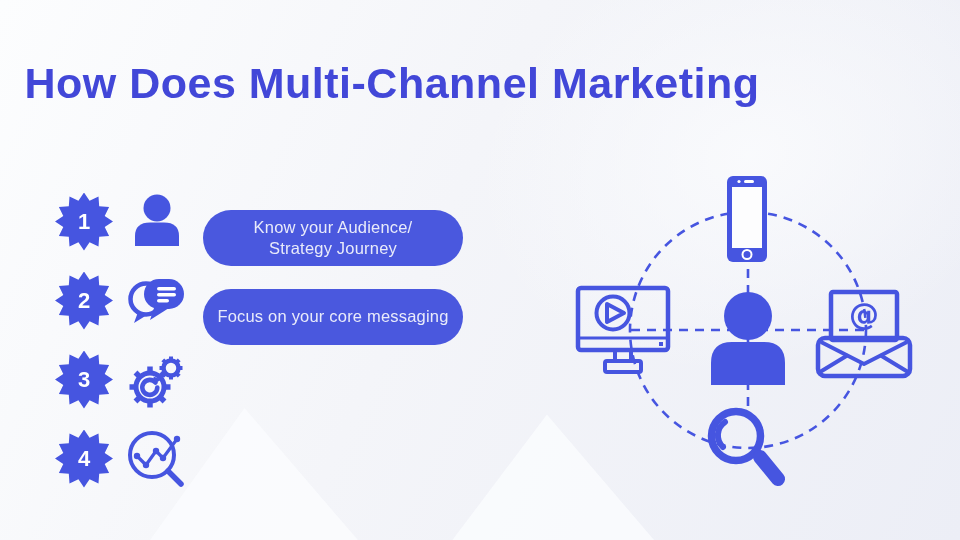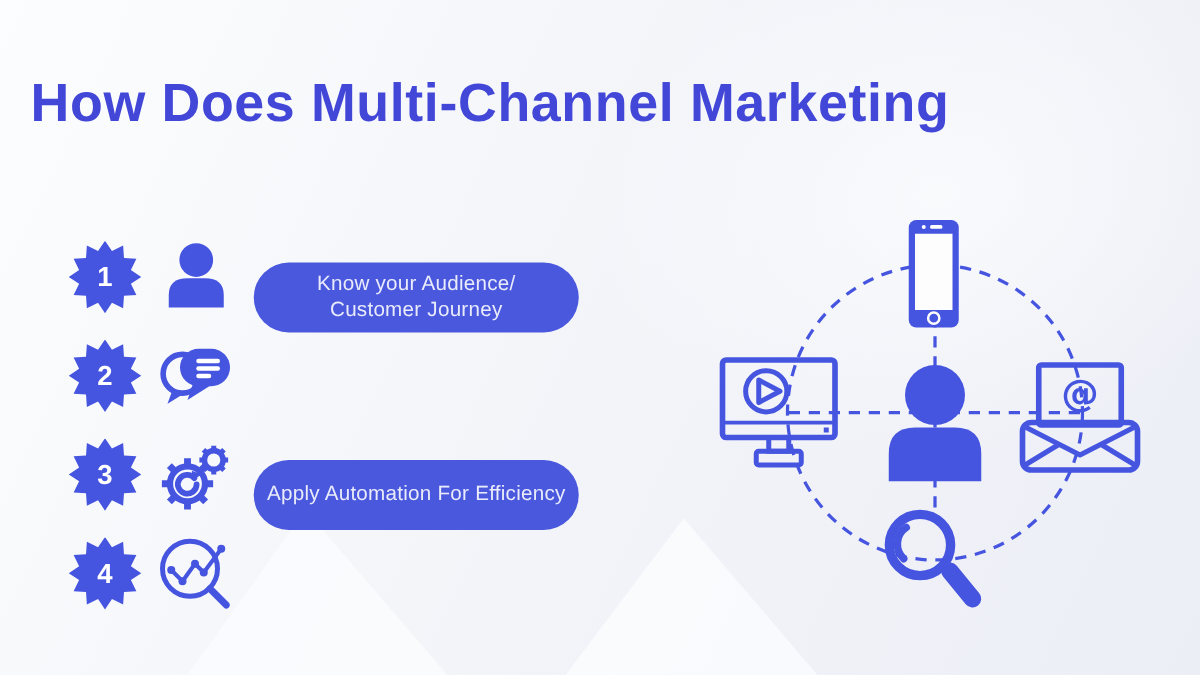--- a/index.html
+++ b/index.html
@@ -59,39 +59,43 @@
       <span>1</span>
     </div>
     <div class="step-icon">
       <svg width="62" height="62" viewBox="0 0 62 62">
         <circle class="fl" cx="31" cy="17" r="13.5"></circle>
         <path class="fl" d="M9,55 V45 Q9,31.5 24,31.5 H38 Q53,31.5 53,45 V55 Z"></path>
       </svg>
     </div>
     <button class="pill">
       <span>Know your Audience/</span>
-      <span>Customer Journey</span>
+      <span>Strategy Journey</span>
     </button>
   </div>
 
   <div class="step-row">
     <div class="badge">
       <span>2</span>
     </div>
     <div class="step-icon">
       <svg width="62" height="62" viewBox="0 0 62 62">
         <circle class="st" cx="20" cy="29" r="15.5" stroke-width="4.5"></circle>
         <polygon class="fl" points="12,42 8,53 21,45"></polygon>
         <rect class="fl" x="18" y="9" width="40" height="30" rx="15"></rect>
         <polygon class="fl" points="29,35 43,38 24,50"></polygon>
         <rect x="31" y="17" width="19" height="3.6" rx="1.8" fill="#ffffff"></rect>
         <rect x="31" y="23" width="19" height="3.6" rx="1.8" fill="#ffffff"></rect>
         <rect x="31" y="29" width="12" height="3.6" rx="1.8" fill="#ffffff"></rect>
       </svg>
     </div>
+    <button class="pill">
+      <span>Focus on your core messaging</span>
+      <span></span>
+    </button>
   </div>
 
   <div class="step-row">
     <div class="badge">
       <span>3</span>
     </div>
     <div class="step-icon">
       <svg width="62" height="62" viewBox="0 0 62 62">
 
         <circle class="st" cx="24" cy="38" r="14" stroke-width="5"></circle>
@@ -115,24 +119,20 @@
           <line x1="50.3" y1="24.3" x2="53.2" y2="27.2"></line>
           <line x1="45" y1="26.5" x2="45" y2="30.5"></line>
           <line x1="39.7" y1="24.3" x2="36.8" y2="27.2"></line>
           <line x1="37.5" y1="19" x2="33.5" y2="19"></line>
           <line x1="39.7" y1="13.7" x2="36.8" y2="10.8"></line>
           <line x1="45" y1="11.5" x2="45" y2="7.5"></line>
           <line x1="50.3" y1="13.7" x2="53.2" y2="10.8"></line>
         </g>
       </svg>
     </div>
-    <button class="pill">
-      <span>Apply Automation For Efficiency</span>
-      <span></span>
-    </button>
   </div>
 
   <div class="step-row">
     <div class="badge">
       <span>4</span>
     </div>
     <div class="step-icon">
       <svg width="62" height="62" viewBox="0 0 62 62">
         <circle class="st" cx="26" cy="27" r="22" stroke-width="4"></circle>
         <line class="st" x1="42" y1="43" x2="55" y2="56" stroke-width="5.5" stroke-linecap="round"></line>

